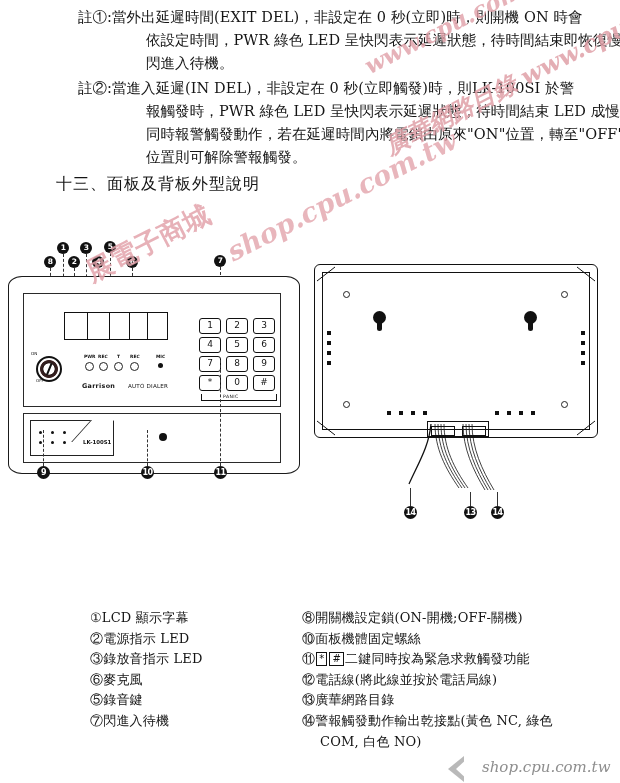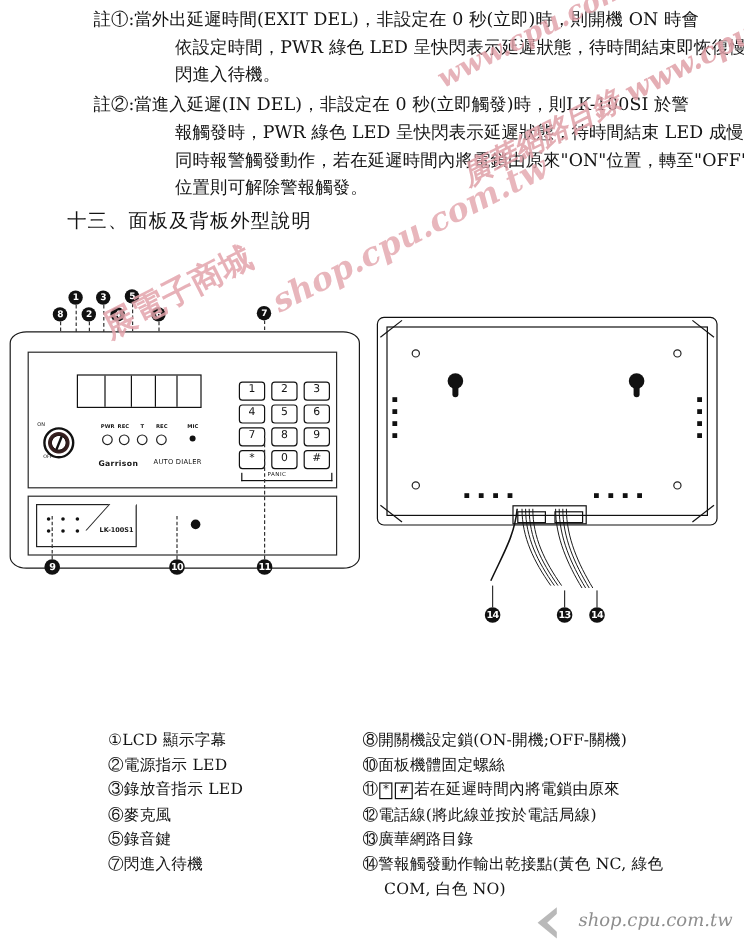--- a/index.html
+++ b/index.html
@@ -400,21 +400,21 @@
       <div class="li"><span>③</span><span>錄放音指示 LED</span></div>
       <div class="li"><span>⑥</span><span>麥克風</span></div>
       <div class="li"><span>⑤</span><span>錄音鍵</span></div>
       <div class="li"><span>⑦</span><span>閃進入待機</span></div>
     </div>
 
     <div class="col-r">
       <div class="li"><span>⑧</span><span>開關機設定鎖(ON-開機;OFF-關機)</span></div>
       <div class="li"><span>⑩</span><span>面板機體固定螺絲</span></div>
       <div class="li">
-        <span>⑪</span><span class="kbox">*</span><span class="kbox">#</span><span>若在延遲時間內將電鎖由原來</span>
+        <span>⑪</span><span class="kbox">*</span><span class="kbox">#</span><span>二鍵同時按為緊急求救觸發功能</span>
       </div>
       <div class="li"><span>⑫</span><span>電話線(將此線並按於電話局線)</span></div>
       <div class="li"><span>⑬</span><span>廣華網路目錄</span></div>
       <div class="li"><span>⑭</span><span>警報觸發動作輸出乾接點(黃色 NC, 綠色</span></div>
       <div class="li"><span class="cont">COM, 白色 NO)</span></div>
     </div>
 
   </div>
 
   <div class="wm wm-diag1">展電子商城</div>

